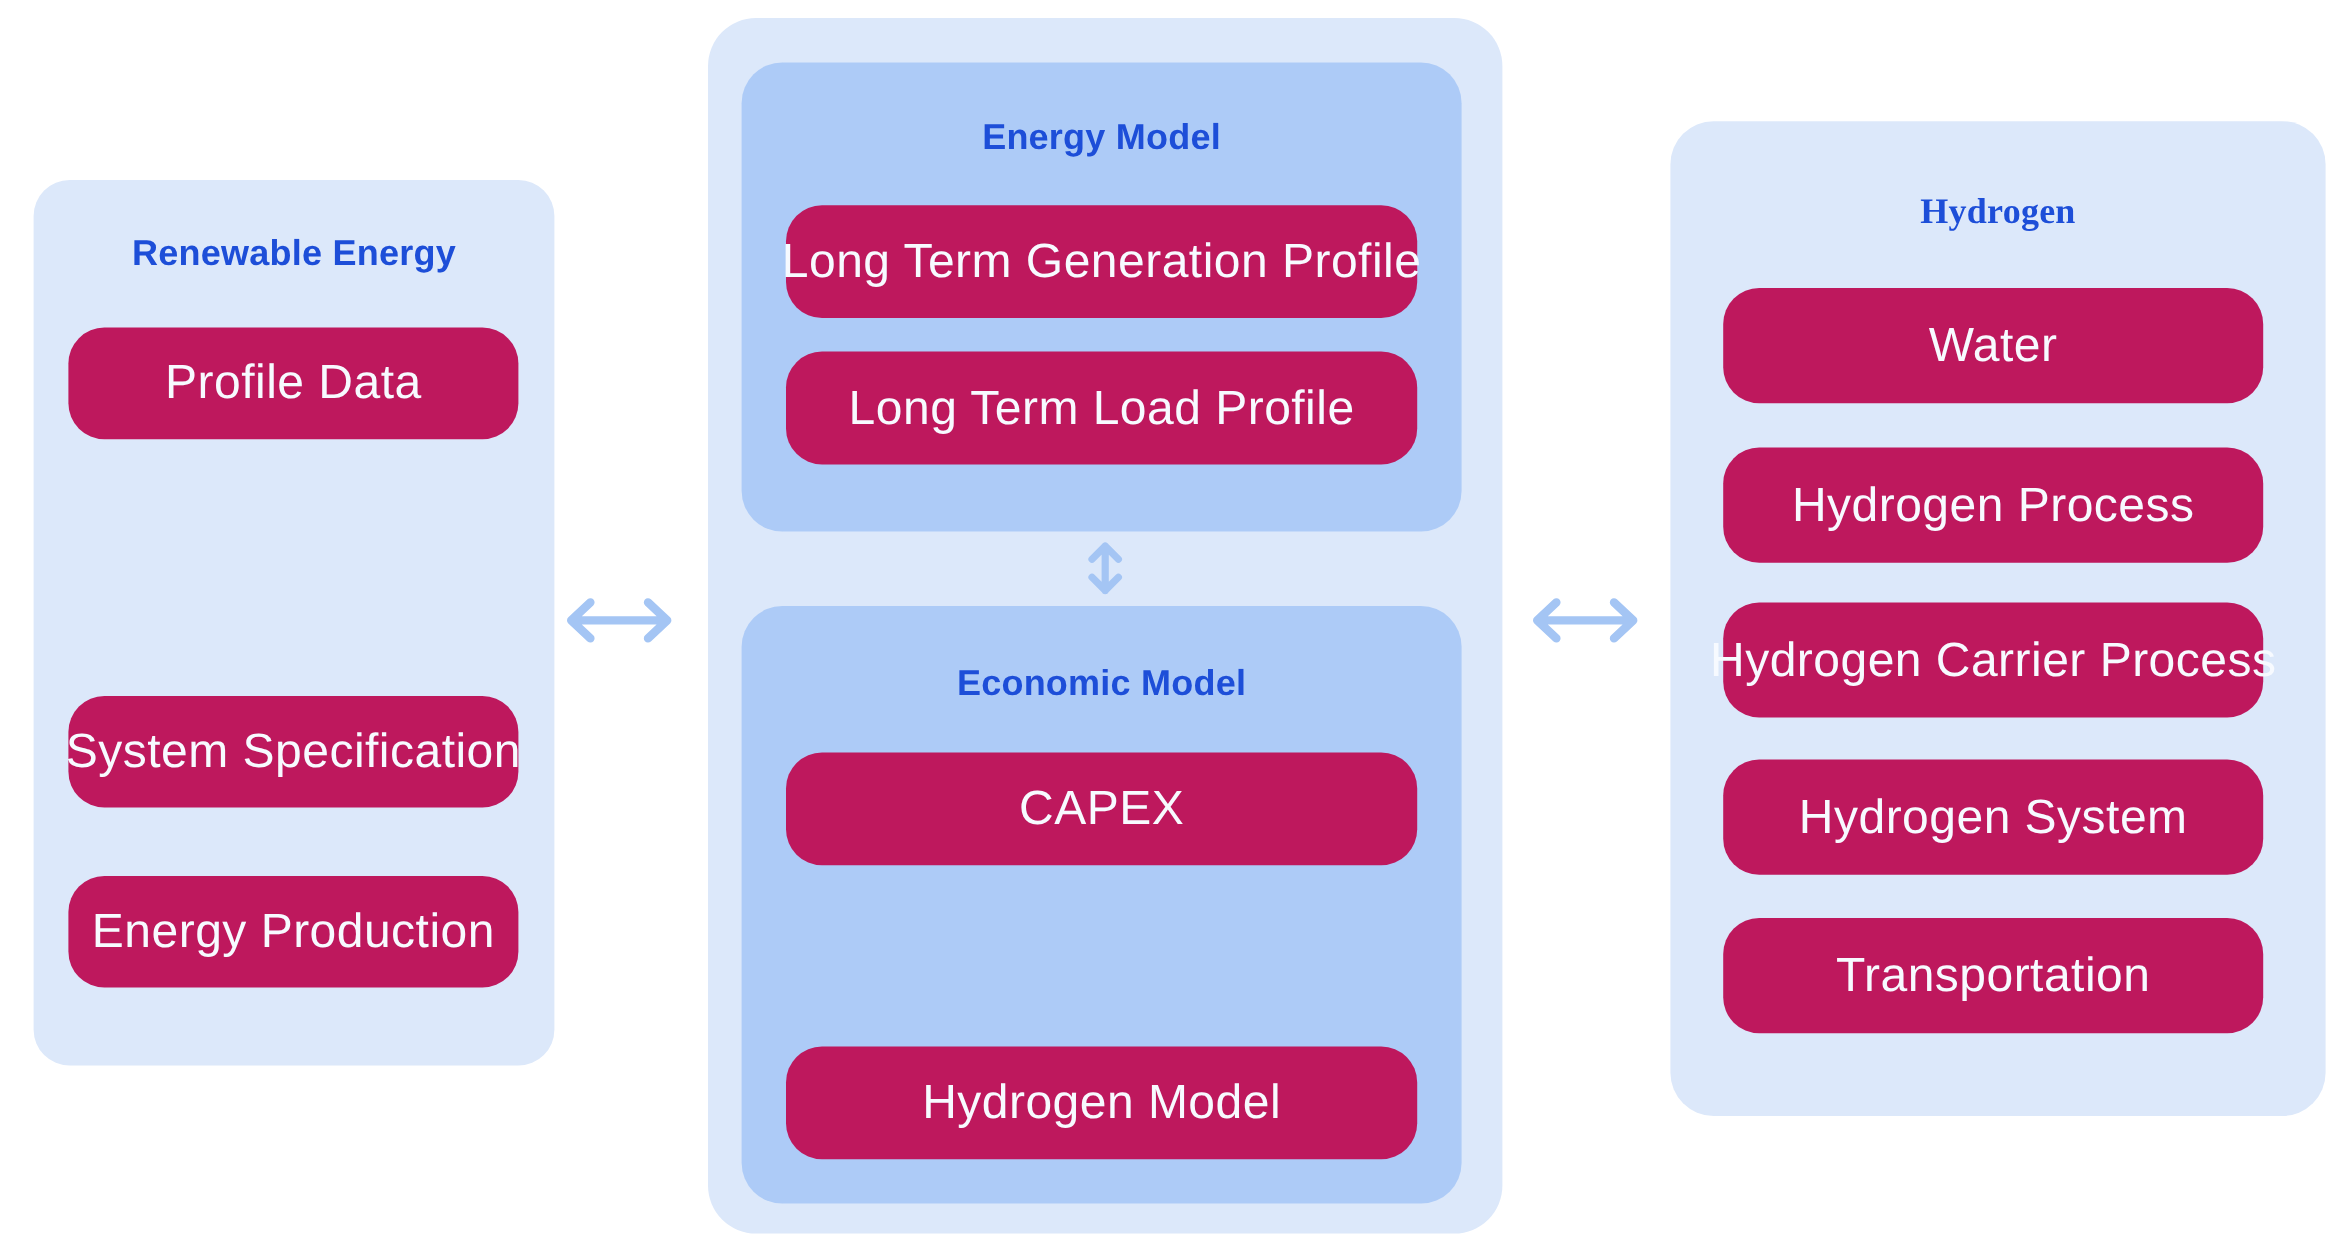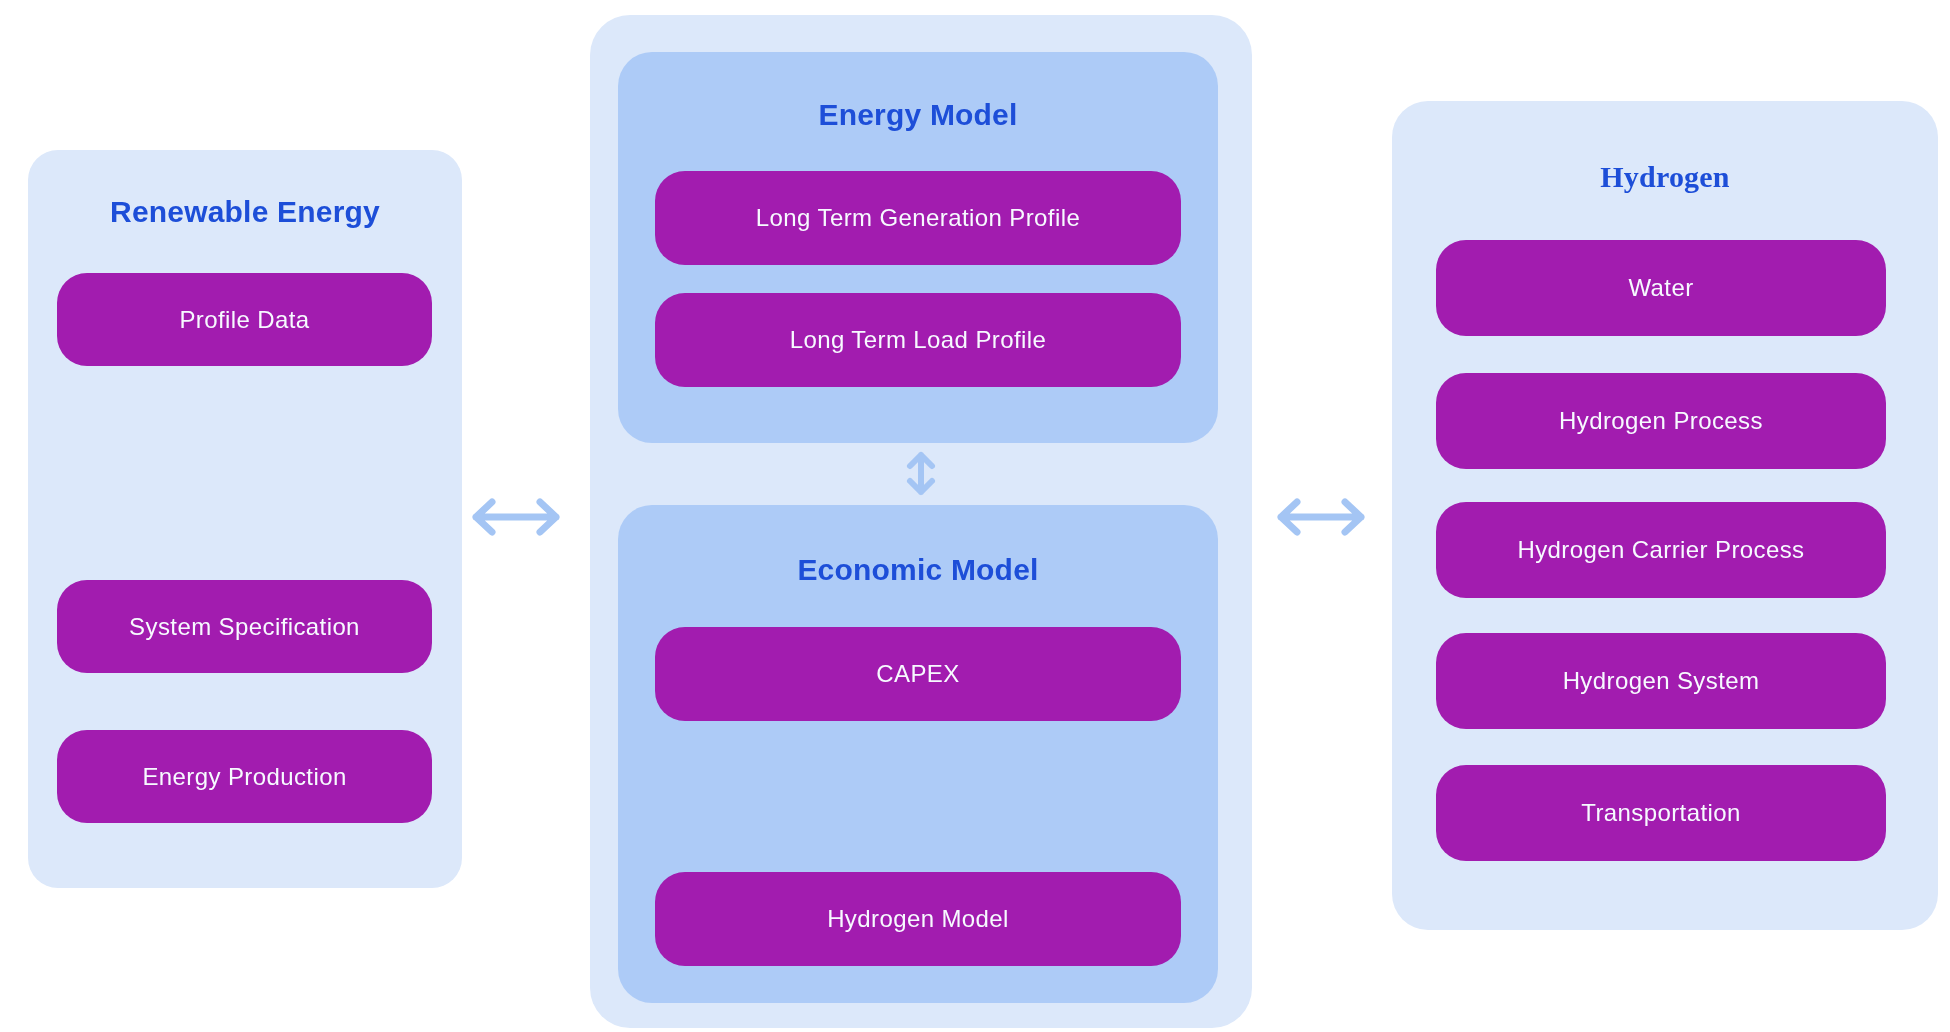--- a/index.html
+++ b/index.html
@@ -8,22 +8,22 @@
     font-family:"Liberation Sans", sans-serif;overflow:hidden;
   }
   .panel{position:absolute;background:#dce8fa;border-radius:32px;}
   .inner{position:absolute;background:#adcbf7;border-radius:34px;}
   .ptitle{
     position:absolute;left:0;right:0;margin:0;text-align:center;
     color:#1d4ed8;font-size:30px;font-weight:700;letter-spacing:.2px;line-height:30px;
   }
   .node{
     position:absolute;display:flex;align-items:center;justify-content:center;
-    background:#a21caf;border-radius:30px;color:#f7faff;
-    font-size:24px;font-weight:400;letter-spacing:.4px;white-space:nowrap;
+    background:#be185d;border-radius:30px;color:#f7faff;
+    font-size:40px;font-weight:400;letter-spacing:.4px;white-space:nowrap;
   }
   
   #panel-renewable{left:18px;top:150px;width:434px;height:738px;border-radius:30px;margin-left:10px;}
   #panel-renewable .ptitle{top:47px;}
   #panel-renewable .node{left:29px;width:375px;height:93px;}
   #re-0{top:123px} #re-1{top:279px} #re-2{top:430px} #re-3{top:580px}
   
   #panel-center{left:590px;top:15px;width:662px;height:1013px;border-radius:40px;}
   #inner-energy{left:28px;top:37px;width:600px;height:391px;}
   #inner-energy .ptitle{top:48px;}

